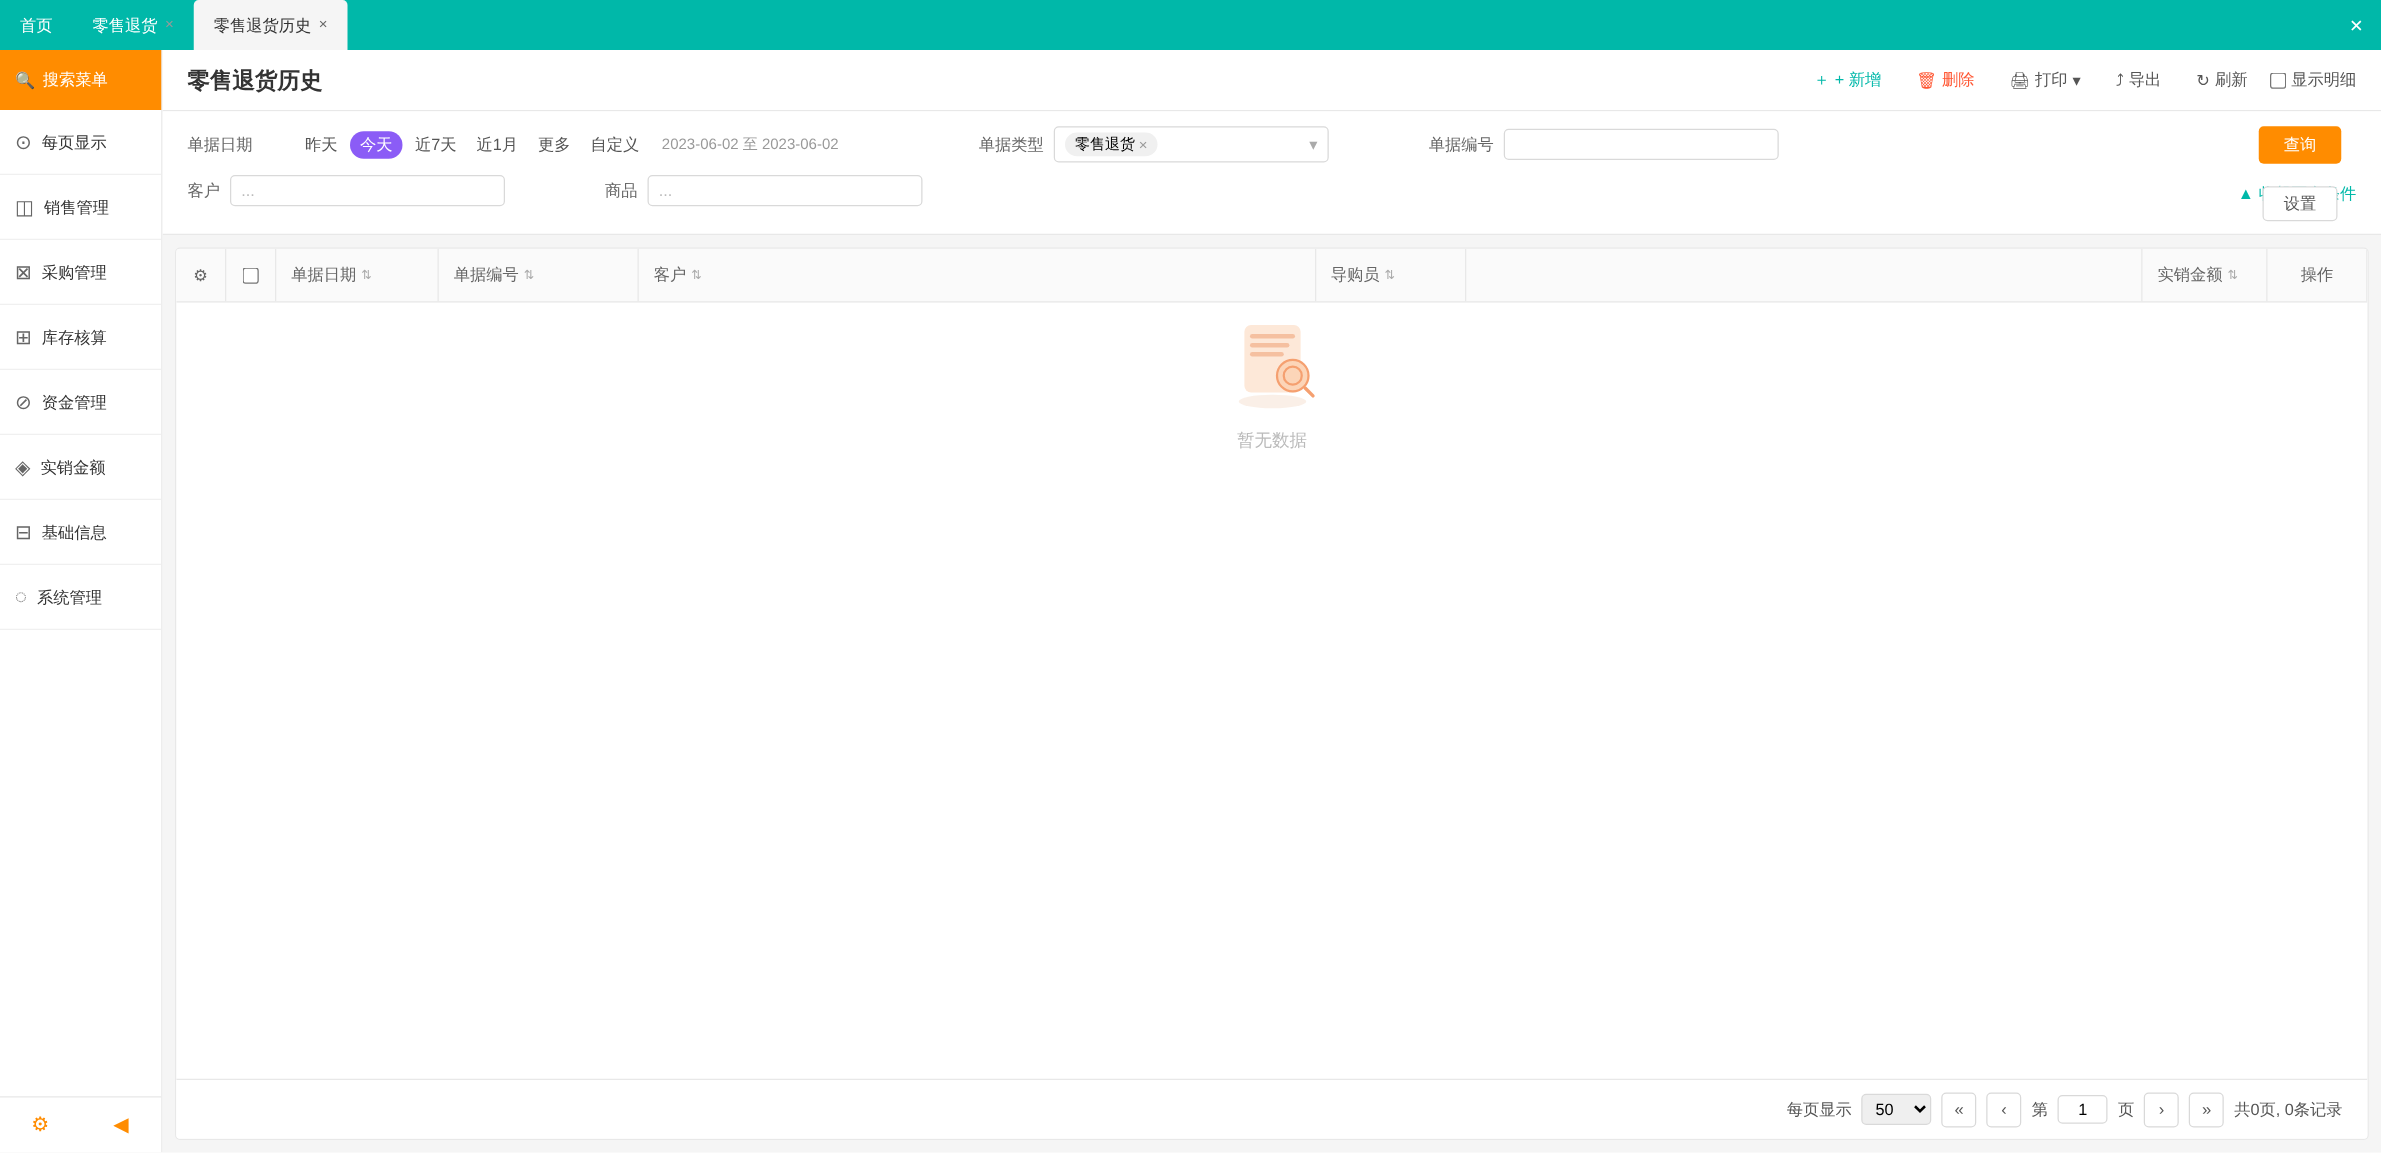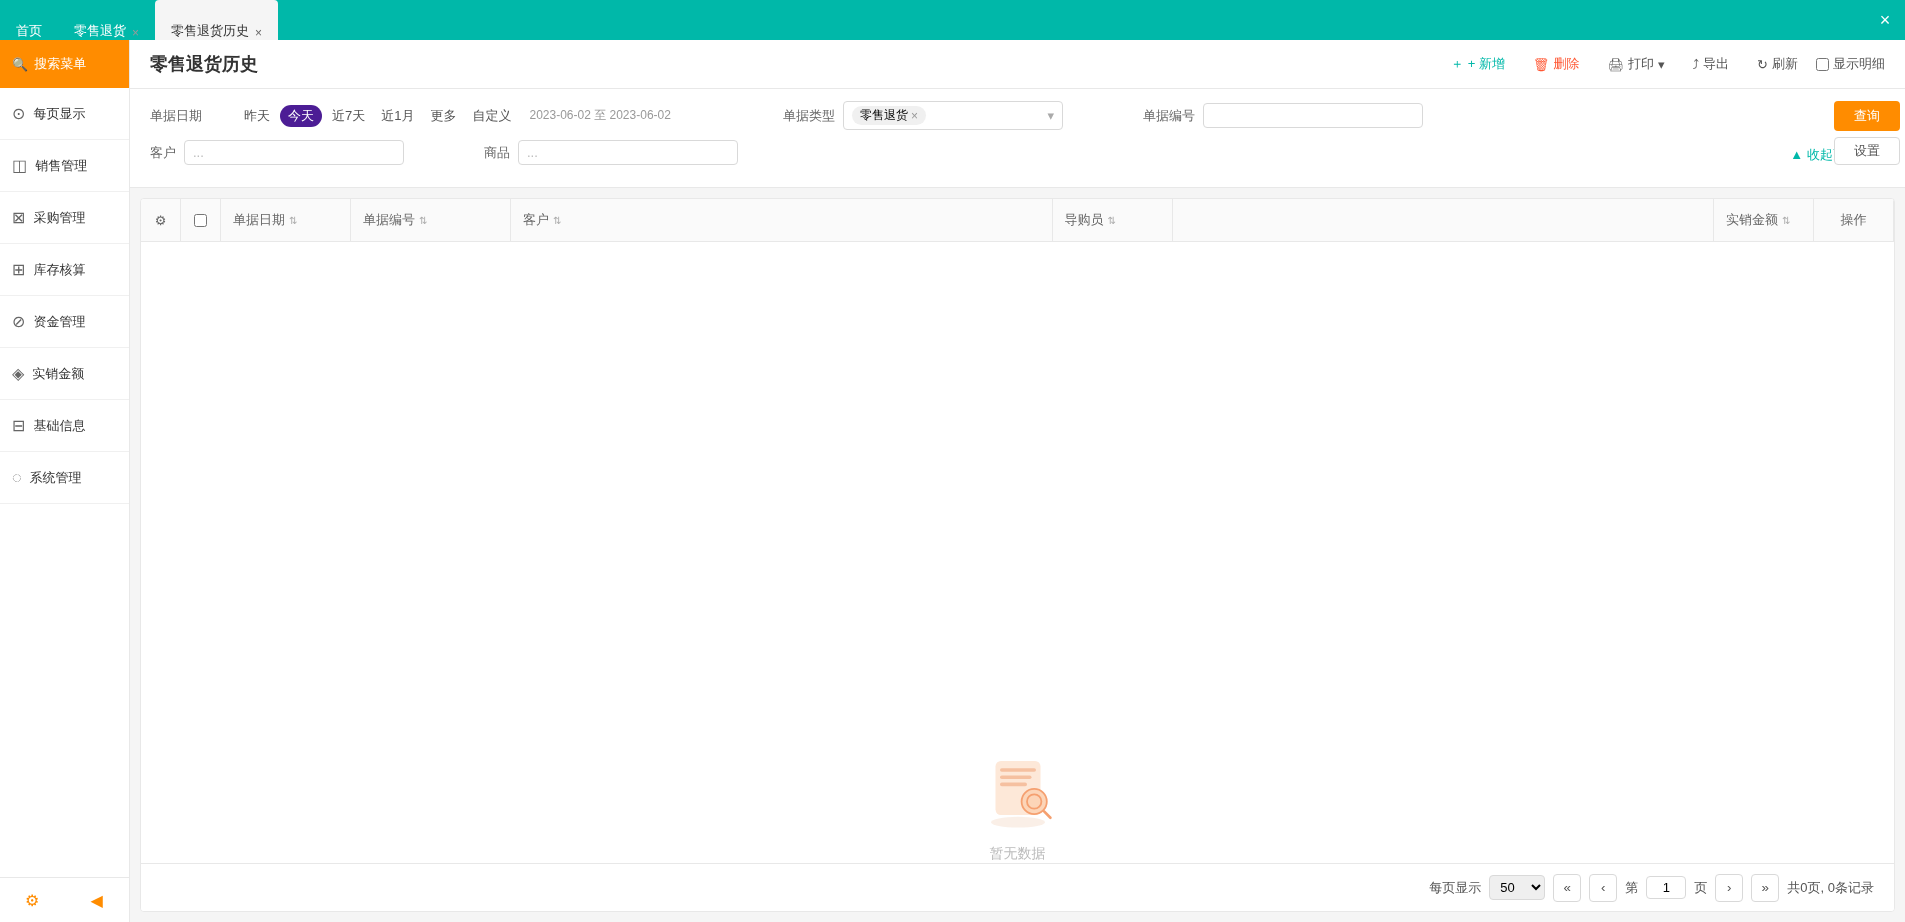--- a/index.html
+++ b/index.html
@@ -10,22 +10,22 @@
       background: #00b8a9;
       height: 40px;
       display: flex;
       align-items: center;
       padding: 0 0;
       flex-shrink: 0;
     }
     .tab-item {
       height: 40px;
       display: flex;
-      align-items: flex-end;
-      padding: 0 16px;
+      align-items: flex-start;
+      padding: 12px 16px;
       color: #fff;
       font-size: 13px;
       cursor: pointer;
       position: relative;
       white-space: nowrap;
     }
     .tab-item.active {
       background: #f5f5f5;
       color: #333;
       border-radius: 4px 4px 0 0;
@@ -185,21 +185,21 @@
       margin-left: 28px;
     }
     .date-link {
       padding: 2px 6px;
       cursor: pointer;
       color: #555;
       font-size: 13px;
       border-radius: 3px;
     }
     .date-link.active {
-      background: #4c1d95;
+      background: #8b5cf6;
       color: #fff;
       border-radius: 12px;
       padding: 2px 8px;
     }
     .date-range {
       font-size: 12px;
       color: #999;
       margin-left: 4px;
     }
     .filter-select {
@@ -311,21 +311,21 @@
     .th-amount { min-width: 100px; margin-left: auto; text-align: right; }
     .th-action { min-width: 80px; justify-content: center; }
     .sort-icon { color: #aaa; font-size: 10px; }
 
     
     .empty-state {
       flex: 1;
       display: flex;
       flex-direction: column;
       align-items: center;
-      justify-content: flex-end;
+      justify-content: flex-start;
       color: #999;
     }
     .empty-icon {
       width: 90px;
       height: 90px;
       margin-bottom: 12px;
     }
     .empty-text { font-size: 14px; color: #bbb; }
 
     
@@ -371,22 +371,23 @@
     }
     .filter-area-wrapper {
       position: relative;
     }
     .right-btns {
       position: absolute;
       right: 0;
       top: 12px;
       display: flex;
       flex-direction: column;
-      gap: 6px;
-      padding-right: 5px;
+      gap: 18px;
+      padding-right: 32px;
+      align-items: center;
     }
   </style>
 </head>
 <body>
 
 <div class="top-bar">
   <div class="tab-item">
     <span>首页</span>
   </div>
   <div class="tab-item">

